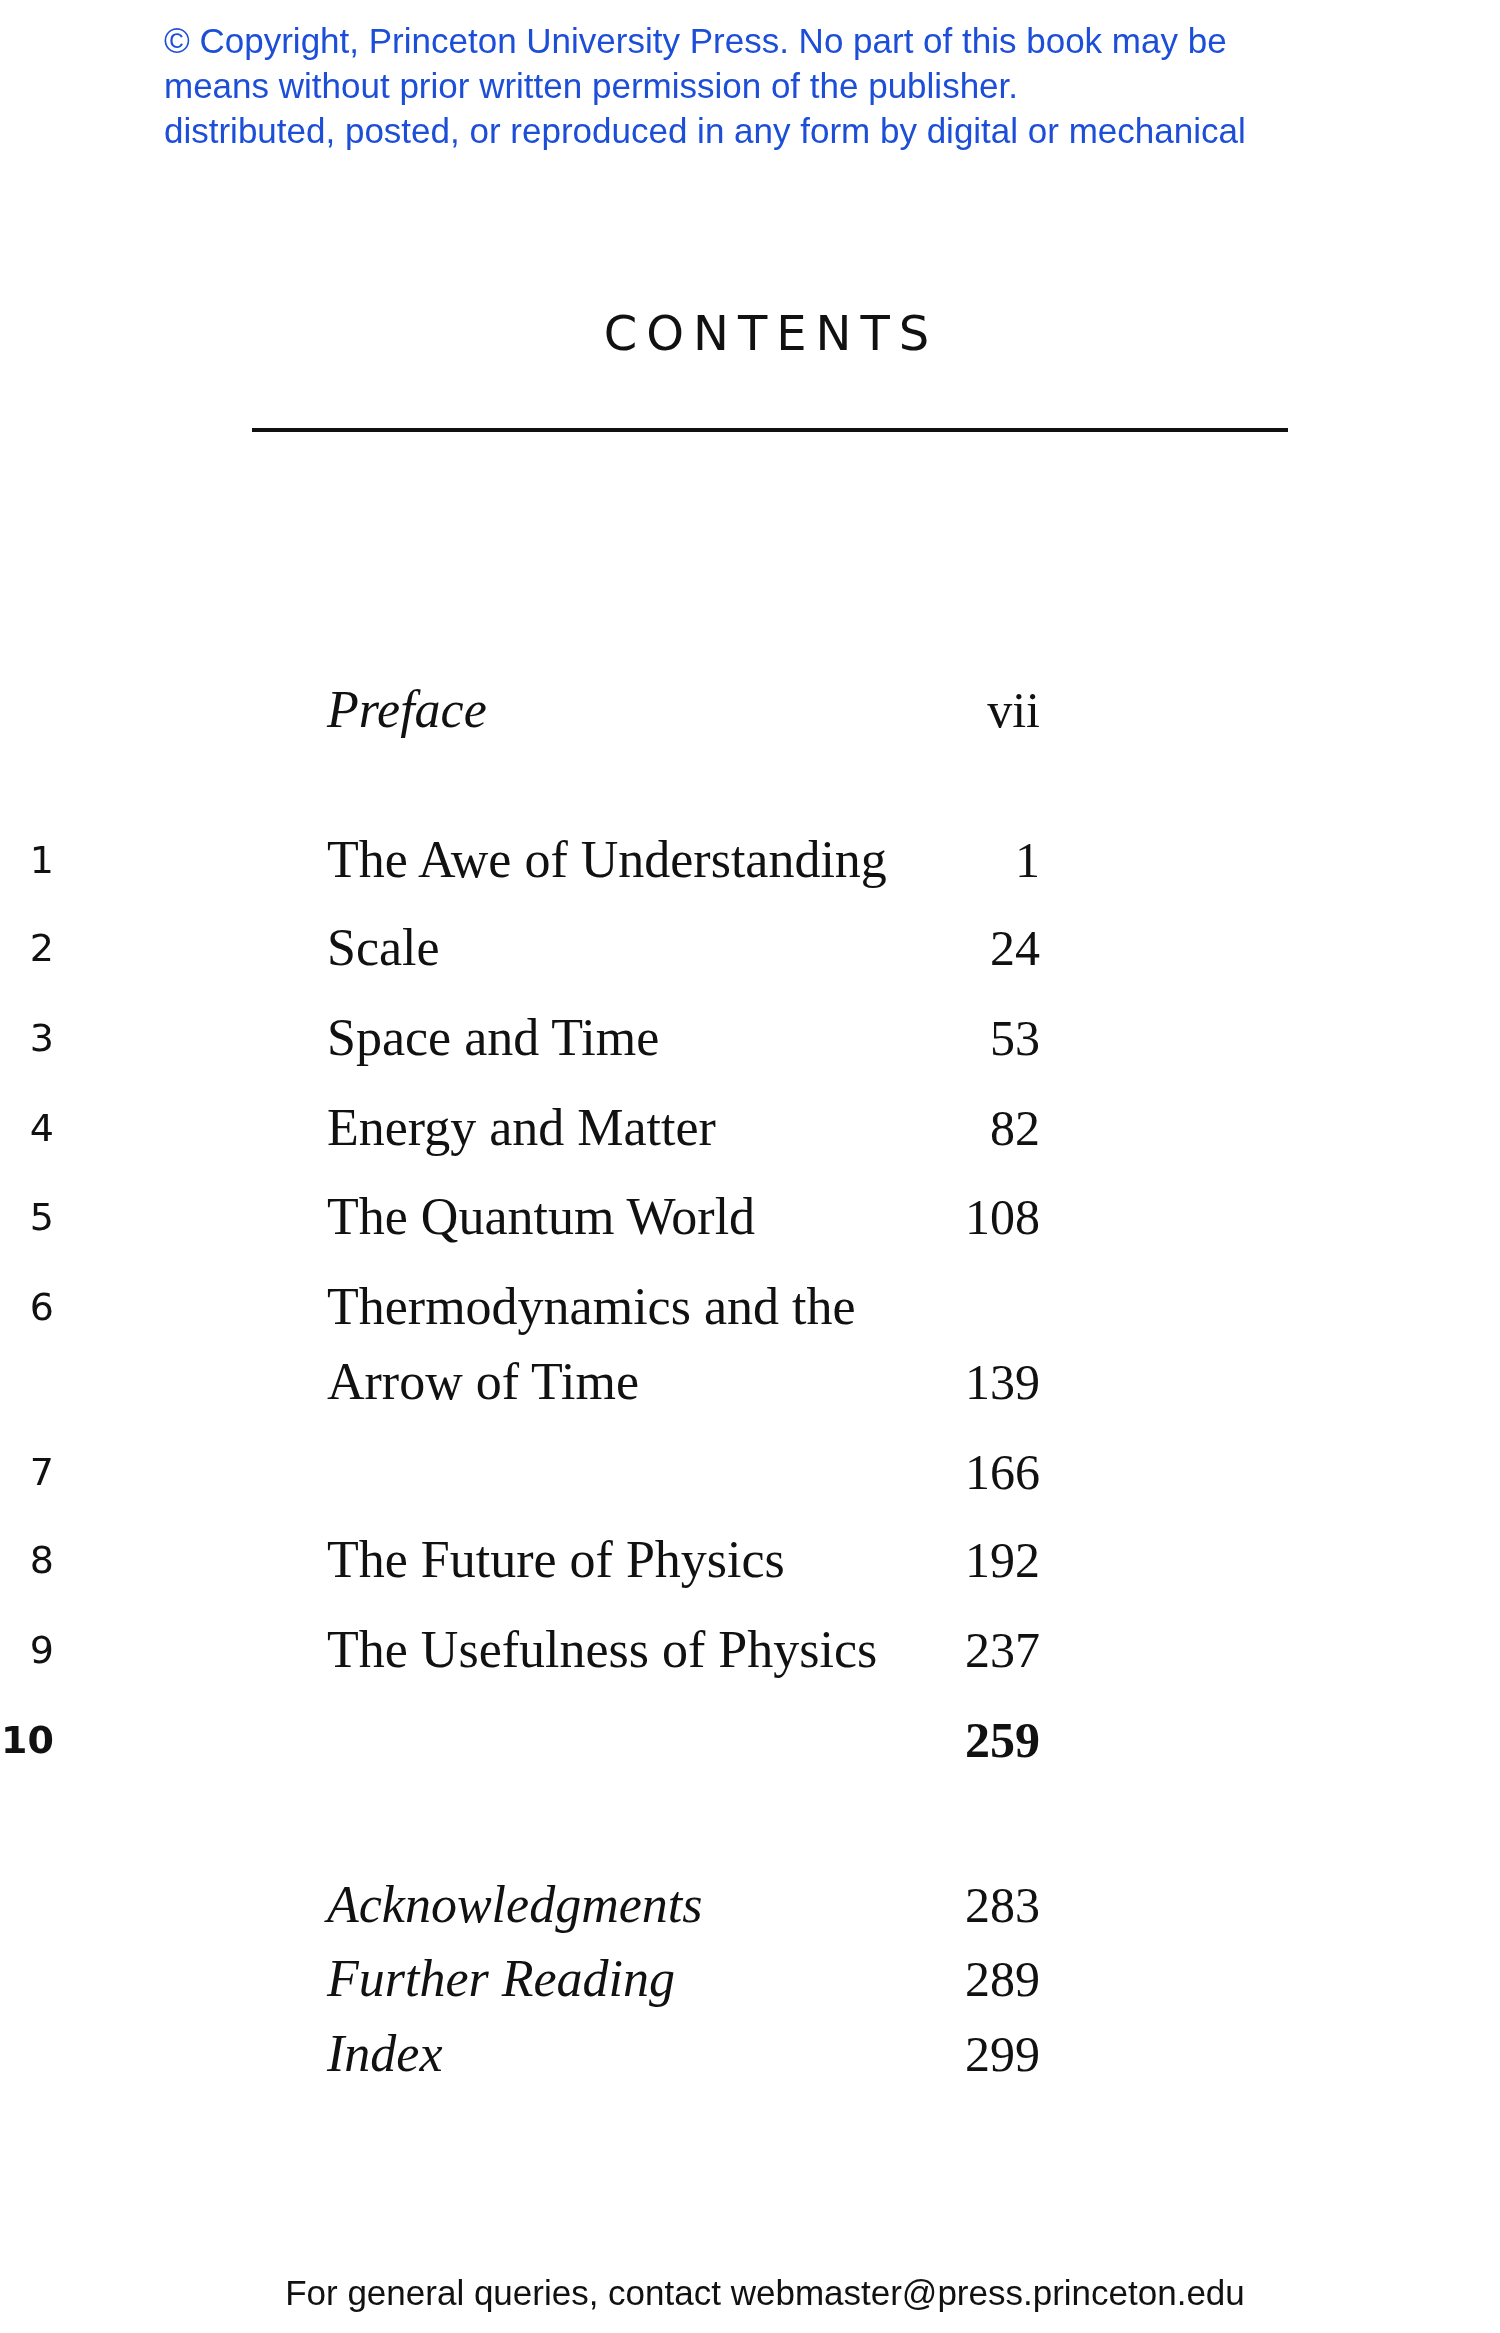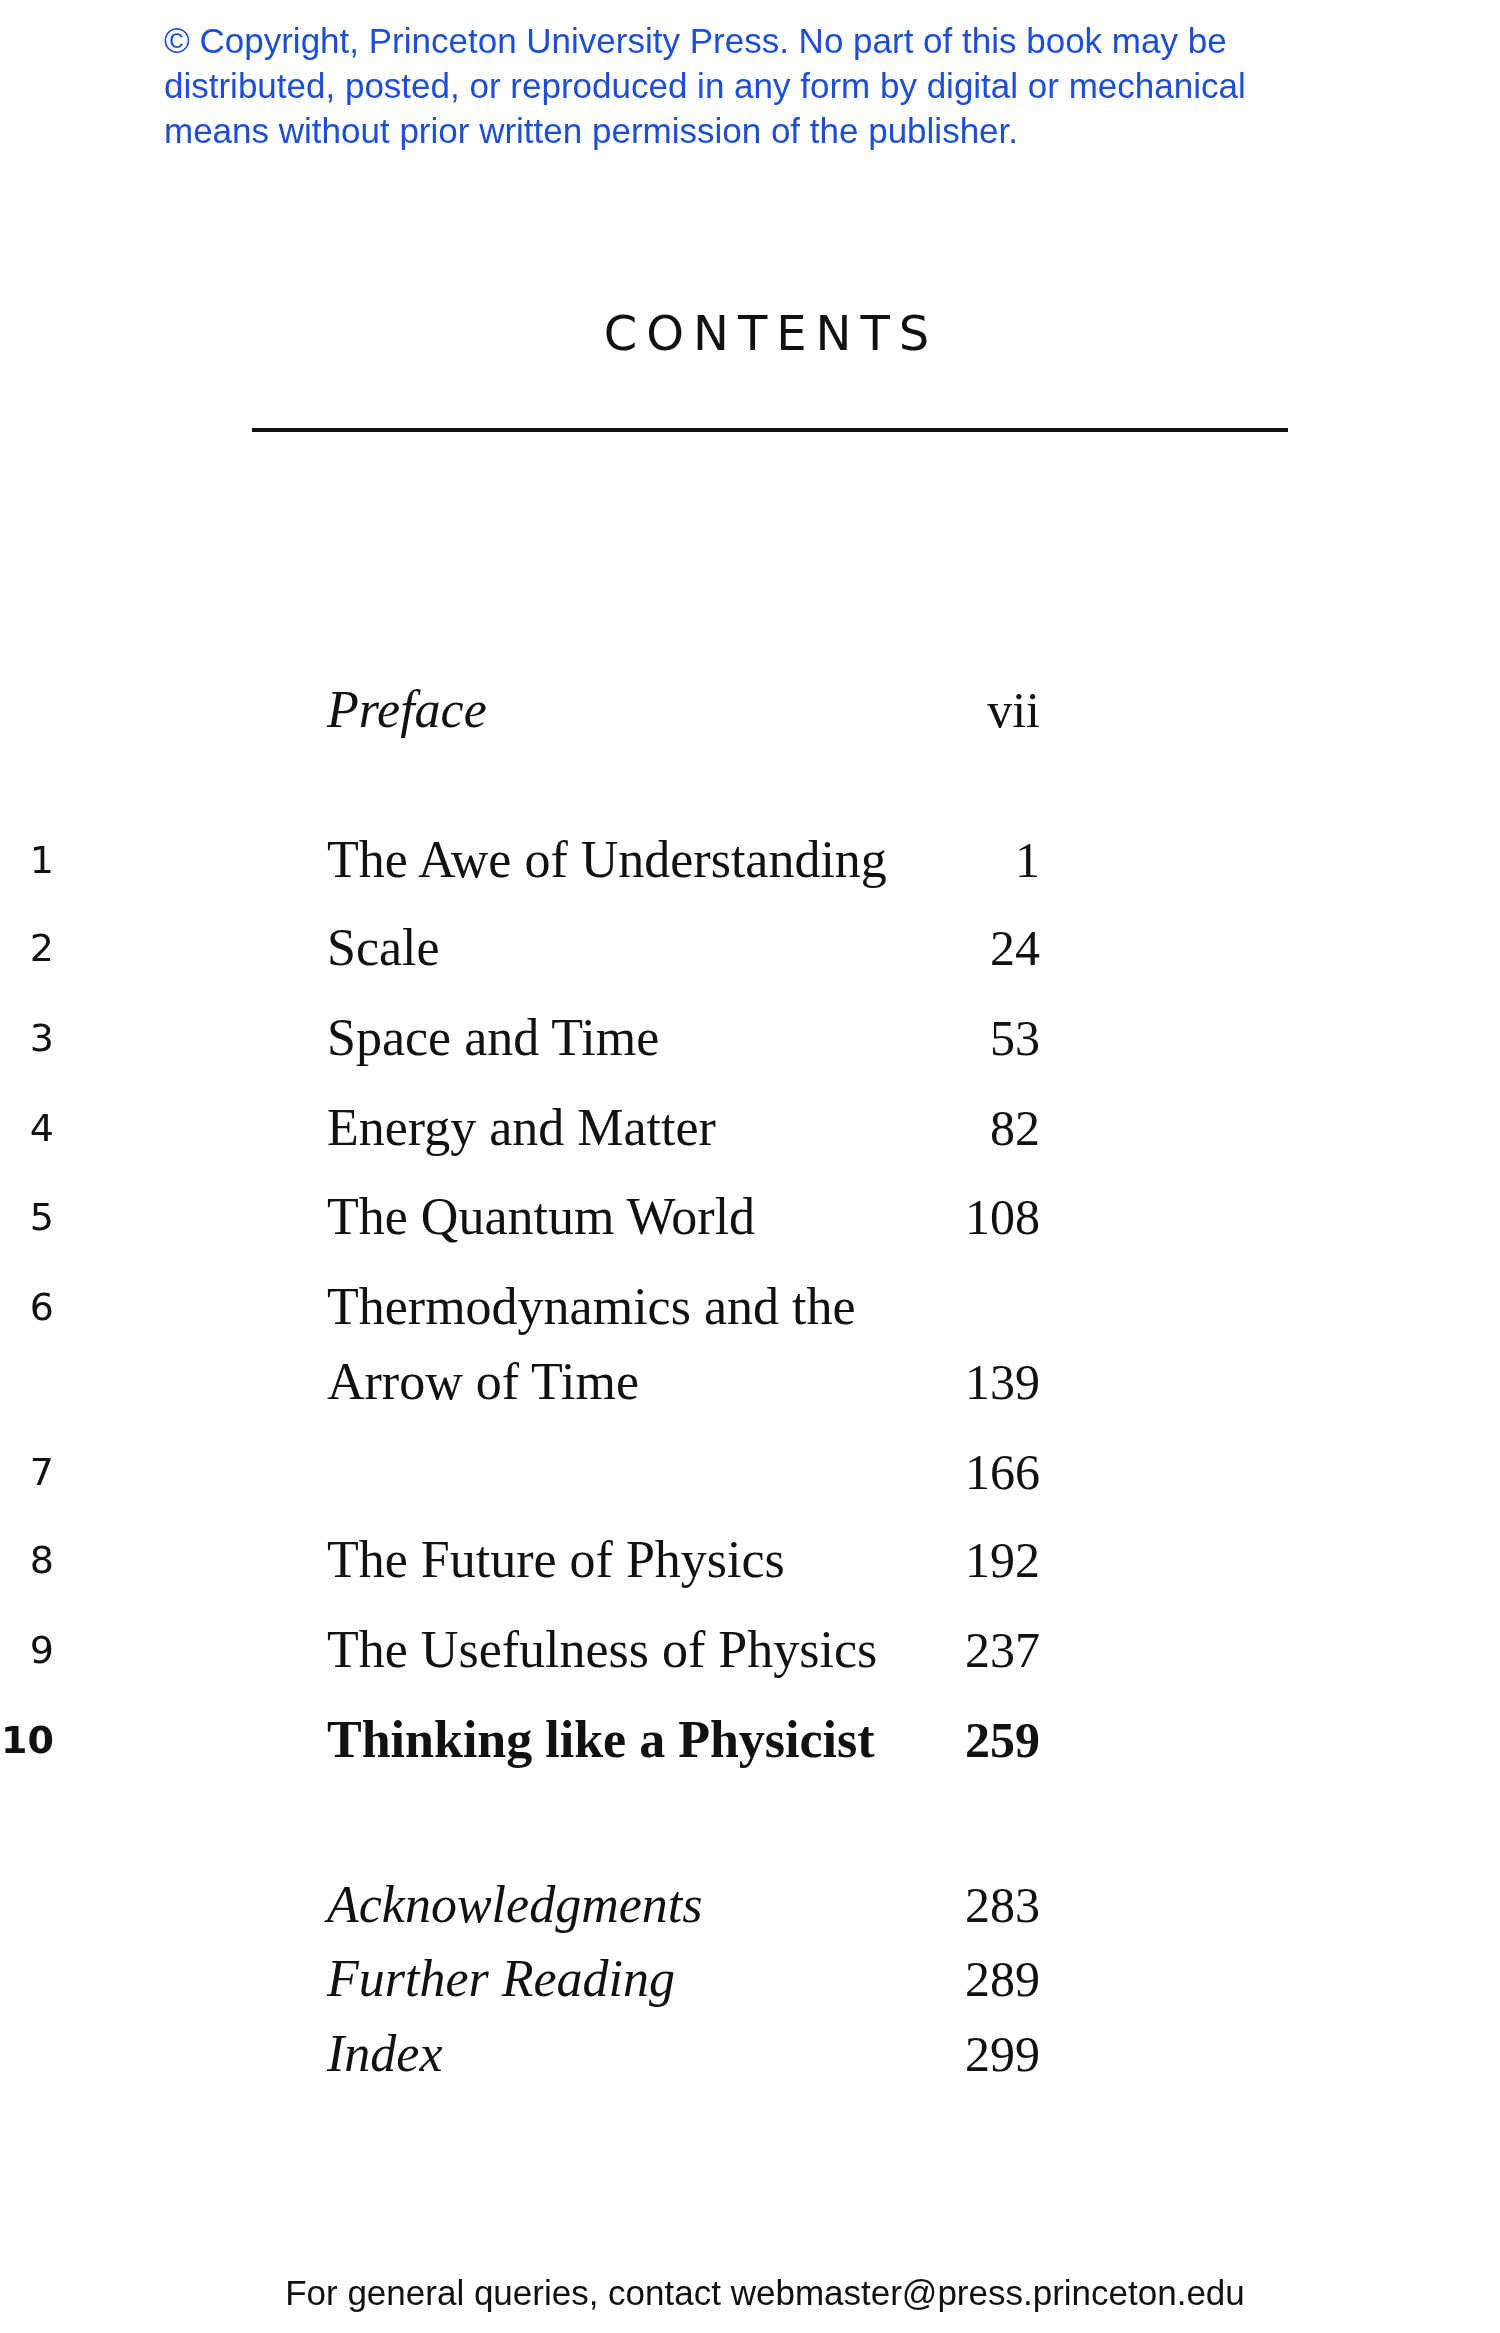--- a/index.html
+++ b/index.html
@@ -15,22 +15,22 @@
   .label { position: absolute; left: 327px; font-size: 52px; line-height: 60px; white-space: nowrap; color: #111; }
   .label.italic { font-style: italic; }
   .page { position: absolute; right: 212px; font-size: 50px; line-height: 60px; color: #111; text-align: right; }
   .footer { position: absolute; left: 0; width: 1500px; top: 2272px; text-align: center; font-size: 35px; line-height: 42px; color: #111; padding-left: 30px; box-sizing: border-box; }
 </style>
 </head>
 <body>
 
 <div class="copyright sans">
   <div>© Copyright, Princeton University Press. No part of this book may be</div>
+  <div>means without prior written permission of the publisher.</div>
   <div>distributed, posted, or reproduced in any form by digital or mechanical</div>
-  <div>means without prior written permission of the publisher.</div>
 </div>
 
 <div class="title">CONTENTS</div>
 <div class="rule"></div>
 
 <div>
 
   <div class="row" style="top:680px;">
     <span class="label italic serif">Preface</span>
     <span class="page serif">vii</span>
@@ -87,21 +87,20 @@
   </div>
 
   <div class="row" style="top:1620px;">
     <span class="num">9</span>
     <span class="label serif">The Usefulness of Physics</span>
     <span class="page serif">237</span>
   </div>
 
   <div class="row" style="top:1710px;font-weight:bold;">
     <span class="num">10</span>
-    <span class="label serif">Thinking like a Physicist</span>
     <span class="page serif">259</span>
   </div>
 
   <div class="row" style="top:1875px;">
     <span class="label italic serif">Acknowledgments</span>
     <span class="page serif">283</span>
   </div>
 
   <div class="row" style="top:1949px;">
     <span class="label italic serif">Further Reading</span>

